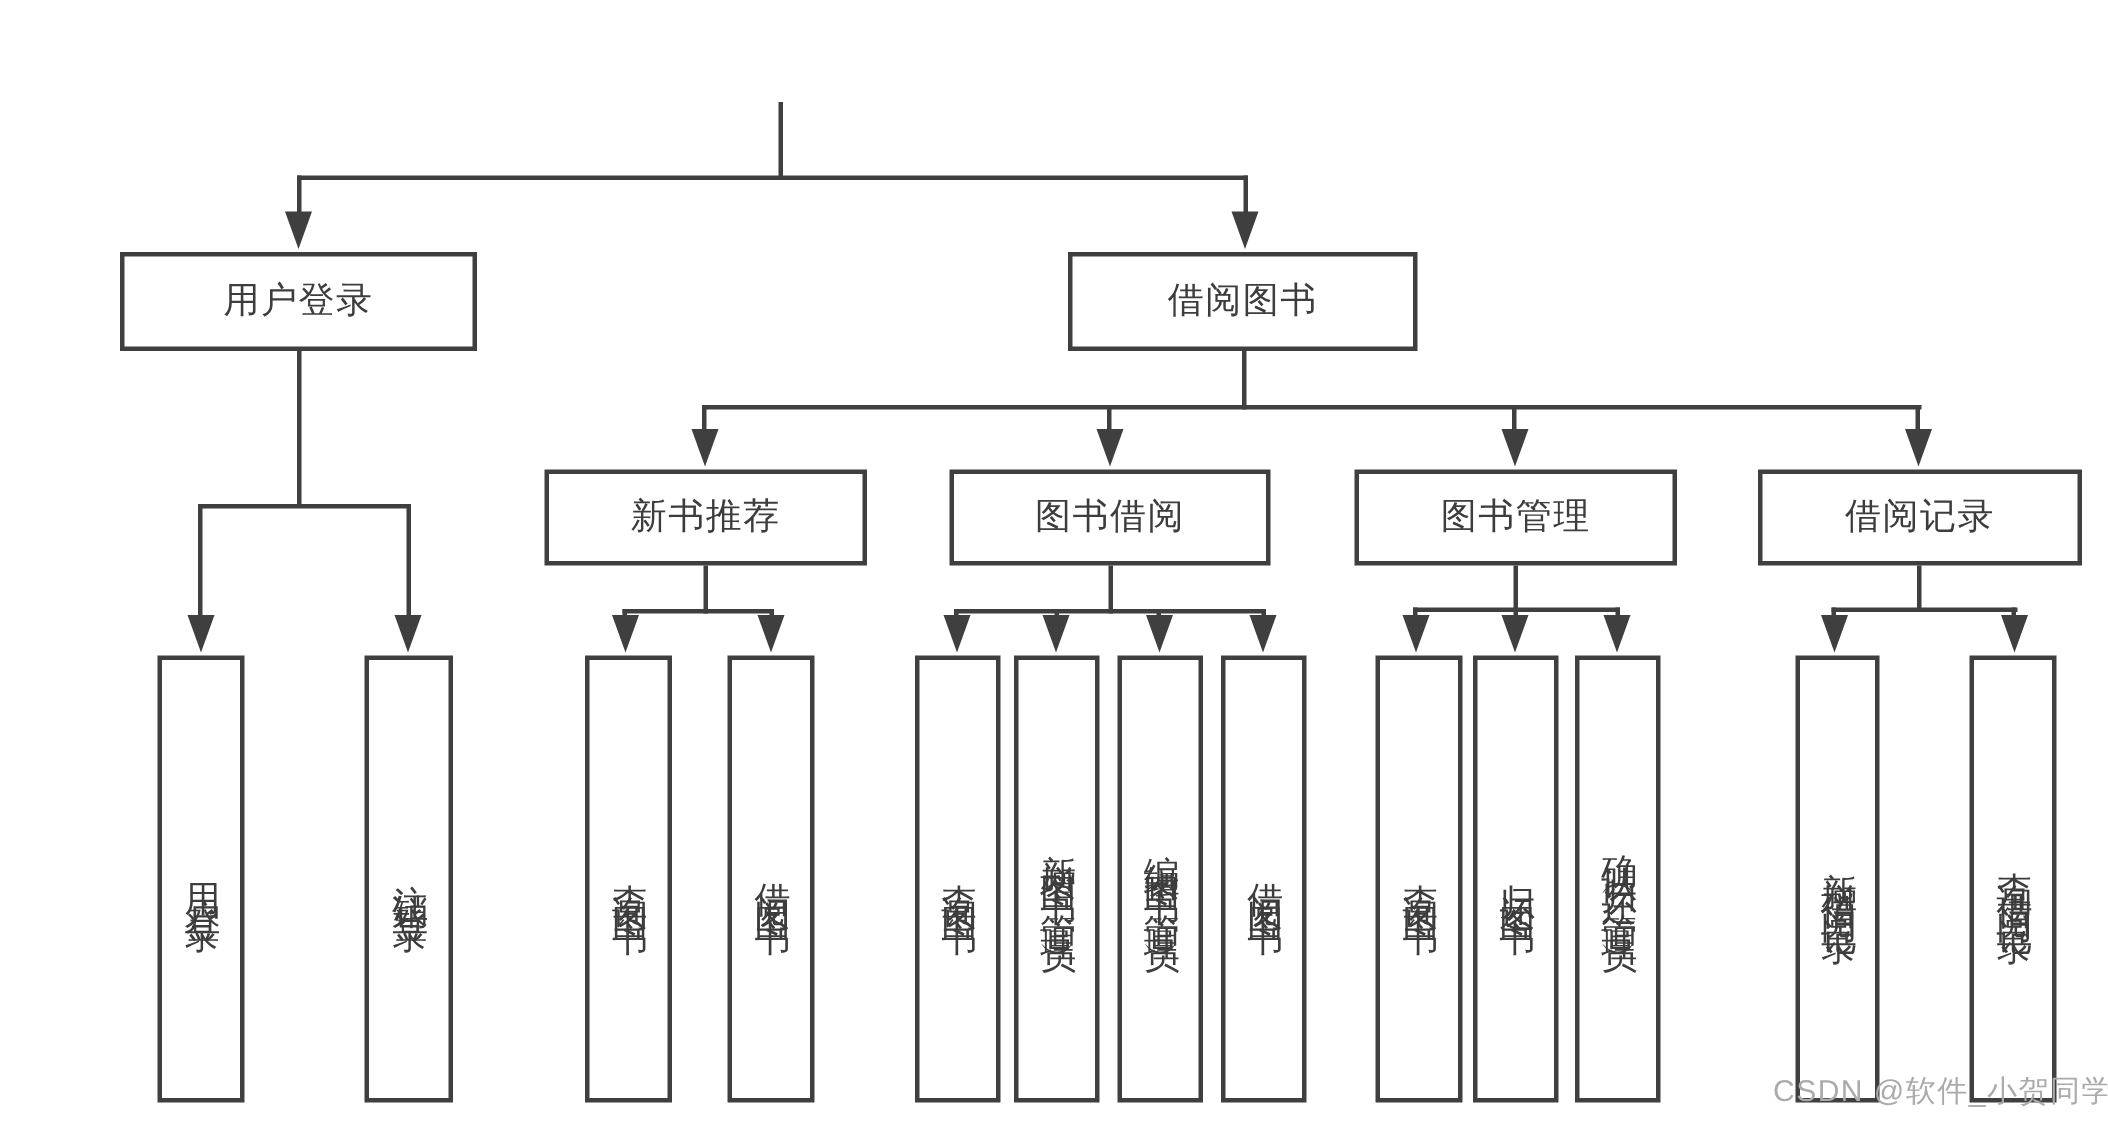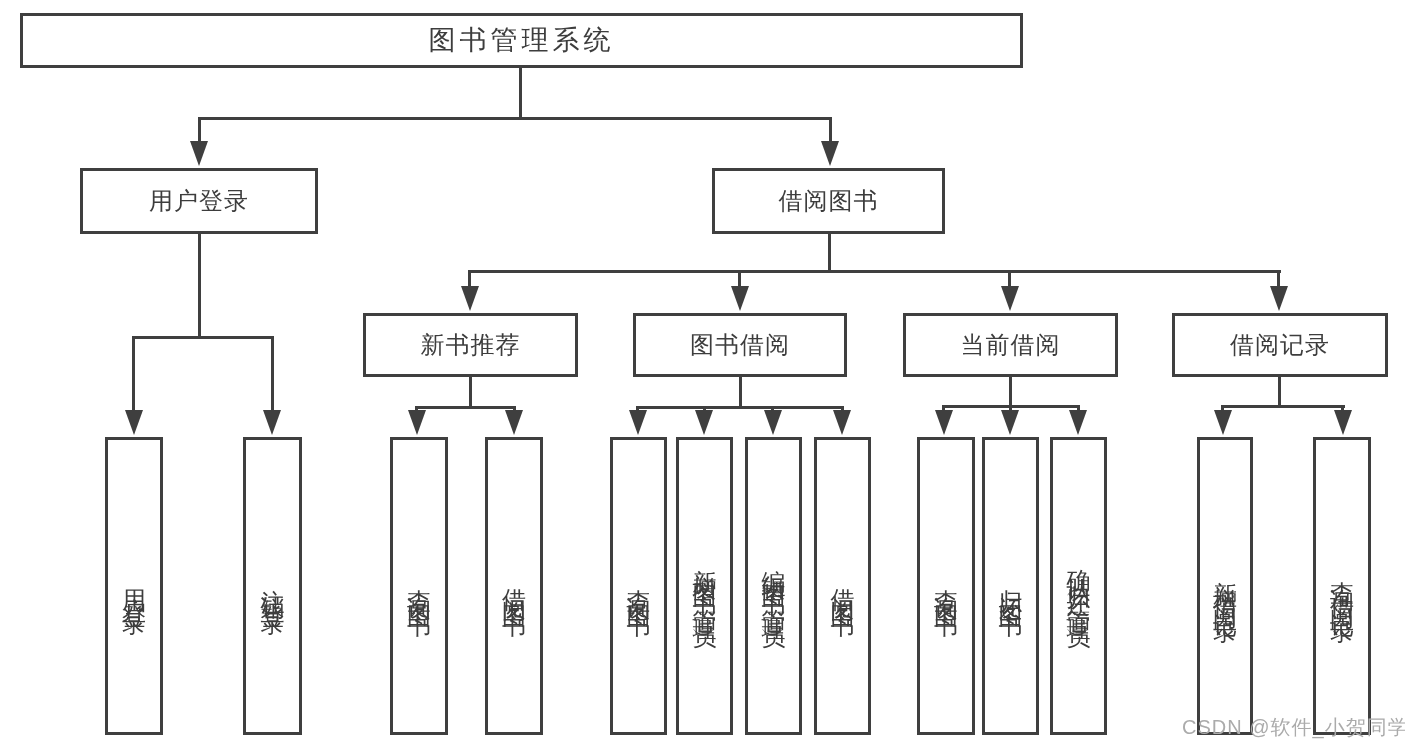--- a/index.html
+++ b/index.html
@@ -60,21 +60,20 @@
     letter-spacing: 1px;
     color: var(--wm, #ababab);
     white-space: nowrap;
   }
 </style>
 </head>
 <body>
 
 <div id="canvas">
 
-  <div class="node root" style="left:20px; top:13px; width:1003px; height:55px;">图书管理系统</div>
 
   <div class="vline" style="left:519px; top:68px; height:51px;"></div>
   <div class="hline" style="left:198px; top:117px; width:634px;"></div>
   <div class="vline" style="left:198px; top:117px; height:31px;"></div>
   <div class="arr" style="left:190px; top:141px;"></div>
   <div class="vline" style="left:829px; top:117px; height:31px;"></div>
   <div class="arr" style="left:821px; top:141px;"></div>
 
   <div class="node" style="left:80px; top:168px; width:238px; height:66px;">用户登录</div>
   <div class="node" style="left:712px; top:168px; width:233px; height:66px;">借阅图书</div>
@@ -92,21 +91,21 @@
   <div class="arr" style="left:461px; top:286px;"></div>
   <div class="vline" style="left:738px; top:270px; height:20px;"></div>
   <div class="arr" style="left:731px; top:286px;"></div>
   <div class="vline" style="left:1008px; top:270px; height:20px;"></div>
   <div class="arr" style="left:1001px; top:286px;"></div>
   <div class="vline" style="left:1277px; top:270px; height:20px;"></div>
   <div class="arr" style="left:1270px; top:286px;"></div>
 
   <div class="node" style="left:633px; top:313px; width:214px; height:64px;">图书借阅</div>
   <div class="node" style="left:363px; top:313px; width:215px; height:64px;">新书推荐</div>
-  <div class="node" style="left:903px; top:313px; width:215px; height:64px;">当前借阅</div>
+  <div class="node" style="left:903px; top:313px; width:215px; height:64px;">图书管理</div>
   <div class="node" style="left:1172px; top:313px; width:216px; height:64px;">借阅记录</div>
 
   <div class="vline" style="left:469px; top:377px; height:32px;"></div>
   <div class="hline" style="left:415px; top:406px; width:101px;"></div>
   <div class="vline" style="left:415px; top:406px; height:10px;"></div>
   <div class="arr" style="left:408px; top:410px;"></div>
   <div class="vline" style="left:513px; top:406px; height:10px;"></div>
   <div class="arr" style="left:505px; top:410px;"></div>
 
   <div class="vline" style="left:739px; top:377px; height:32px;"></div>

